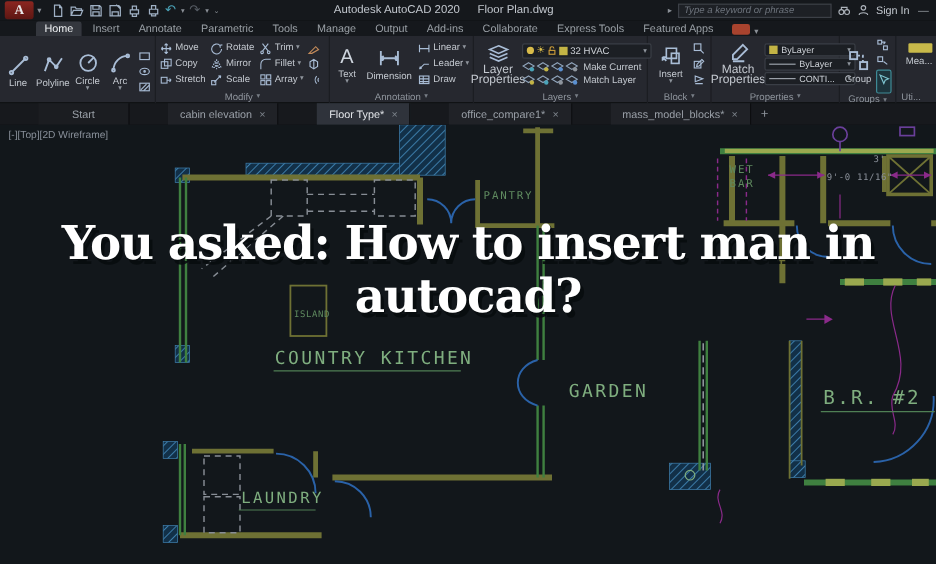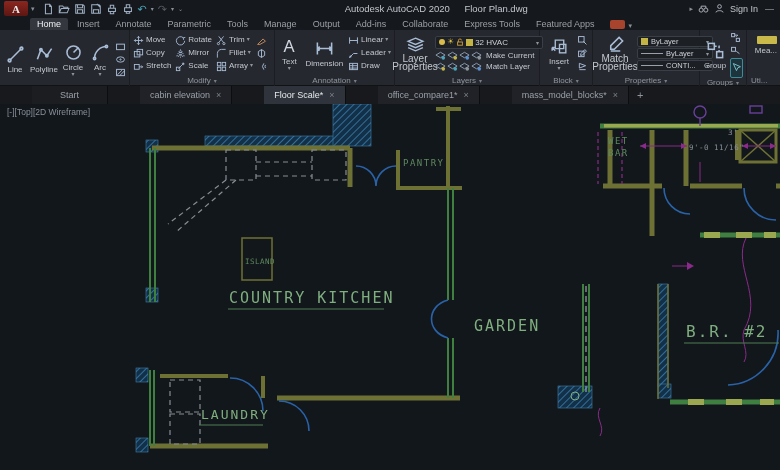--- a/index.html
+++ b/index.html
@@ -135,20 +135,21 @@
       <span class="r">↷</span>
       <span class="c">▾</span>
       <span class="c">⌄</span>
     </div>
     <div class="title-center">
       <span>Autodesk AutoCAD 2020</span>
       <span>Floor Plan.dwg</span>
     </div>
     <div class="tb-right">
       <span class="expand-a">▸</span>
+      <input class="searchbox" placeholder="Type a keyword or phrase" style="">
       <svg viewBox="0 0 14 14">
           <circle cx="4" cy="9" r="2.6"></circle>
           <circle cx="10" cy="9" r="2.6"></circle>
           <path d="M4 6.5 V4 h6 v2.5"></path>
         </svg>
       <svg viewBox="0 0 14 14">
           <circle cx="7" cy="4.5" r="2.4"></circle>
           <path d="M2.5 12 c0-3 9-3 9 0"></path>
         </svg>
       <span class="signin">Sign In</span>
@@ -542,21 +543,21 @@
 
   <div class="filetabs">
     <div class="ftab start">
       <span>Start</span>
     </div>
     <div class="ftab">
       <span>cabin elevation</span>
       <span class="x">×</span>
     </div>
     <div class="ftab active">
-      <span>Floor Scale*</span>
+      <span>Floor Type*</span>
       <span class="x">×</span>
     </div>
     <div class="ftab">
       <span>office_compare1*</span>
       <span class="x">×</span>
     </div>
     <div class="ftab">
       <span>mass_model_blocks*</span>
       <span class="x">×</span>
     </div>
@@ -662,15 +663,19 @@
       <text x="474" y="227" class="lbl-lg">GARDEN</text>
       <text x="686" y="233" class="lbl-lg" style="font-size:16px">B.R. #2</text>
       <path d="M684 239 H779" stroke="#4f7f54" stroke-width="1"></path>
       <text x="201" y="315" class="lbl-md">LAUNDRY</text>
       <path d="M199 321 H263" stroke="#4f7f54" stroke-width="1"></path>
 
       <text x="728" y="31" class="lbl-dim">3'</text>
       <text x="689" y="46" class="lbl-dim">9'-0 11/16"</text>
     </svg>
 
+    <div class="overlay">
+      <div>You asked: How to insert man in</div>
+      <div>autocad?</div>
+    </div>
   </div>
 
 </div>
 
 </body></html>

